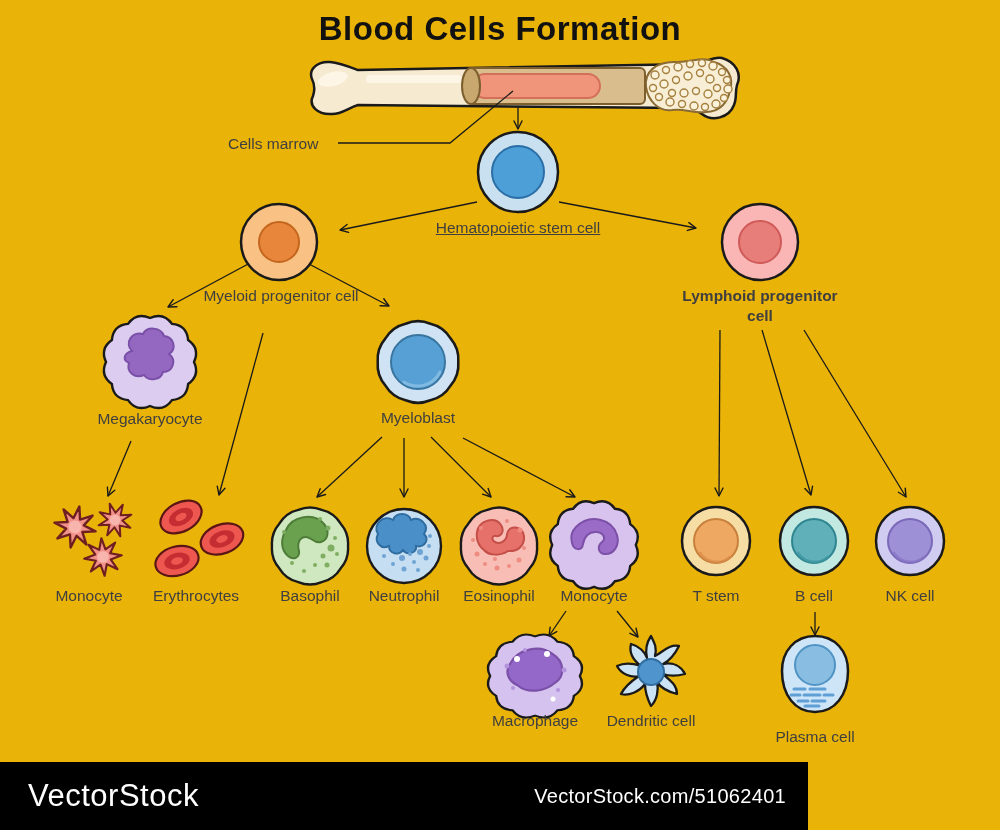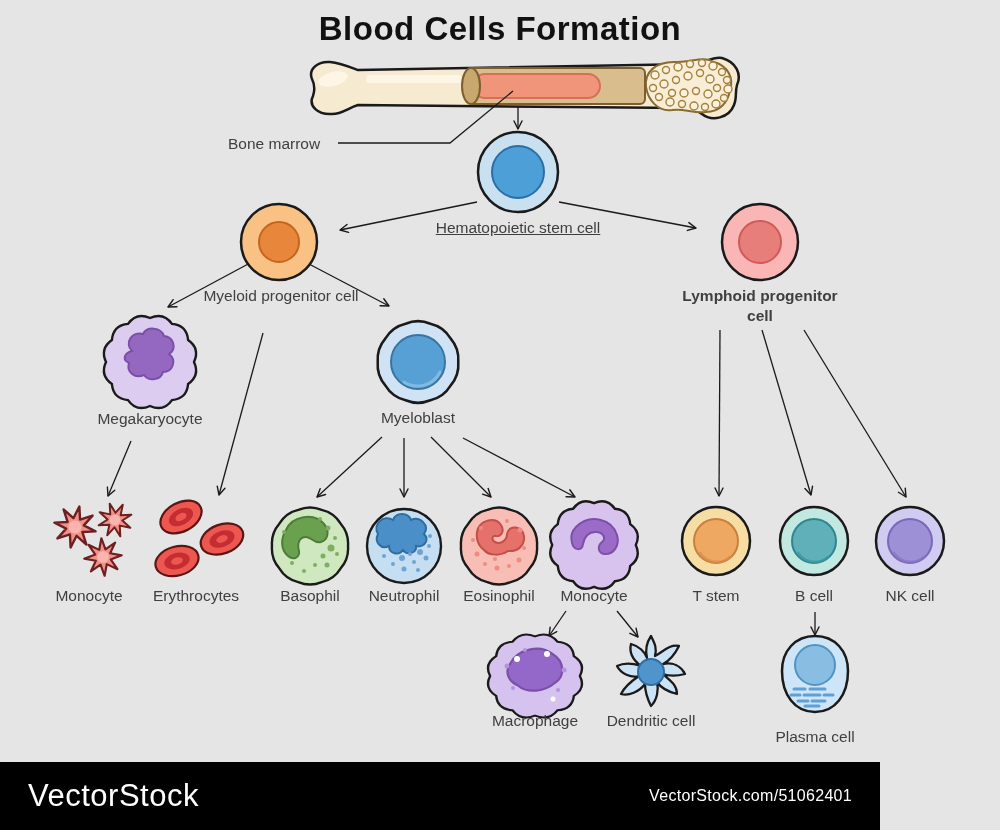--- a/index.html
+++ b/index.html
@@ -1,27 +1,27 @@
 <!DOCTYPE html>
 <html><head>
 <meta charset="utf-8">
 <style>
   html,body{margin:0;padding:0;background:#fff;}
-  .canvas{position:relative;width:1000px;height:830px;background:#e5e5e5;overflow:hidden;
+  .canvas{position:relative;width:1000px;height:830px;background:#eab308;overflow:hidden;
           font-family:"Liberation Sans","DejaVu Sans",sans-serif;}
   .title{position:absolute;top:10px;left:0;width:1000px;text-align:center;
          font-size:33px;font-weight:600;color:#111;letter-spacing:.5px;}
   .diagram-svg{position:absolute;top:0;left:0;}
   .lbl{position:absolute;font-size:15.5px;color:#3f3f3f;line-height:1.3;text-align:center;}
   .lbl.center{transform:translateX(-50%);white-space:nowrap;}
   .lbl.block{}
-  .wm-bar{position:absolute;left:0;bottom:0;width:880px;height:68px;background:#000;
+  .wm-bar{position:absolute;left:0;bottom:0;width:808px;height:68px;background:#000;
           display:flex;align-items:center;justify-content:space-between;}
   .wm-brand{color:#fff;font-size:31px;font-weight:500;margin-left:28px;letter-spacing:.5px;}
-  .wm-url{color:#fff;font-size:16px;font-weight:400;margin-right:28px;letter-spacing:.3px;}
+  .wm-url{color:#fff;font-size:20px;font-weight:400;margin-right:22px;letter-spacing:.3px;}
 </style>
 </head>
 <body>
 
 <div class="canvas">
 
   <div class="title">Blood Cells Formation</div>
 
   <svg class="diagram-svg" width="1000" height="762" viewBox="0 0 1000 762">
     <defs>
@@ -268,21 +268,21 @@
       <circle cx="0" cy="-13" r="20" stroke="#4f94c4" stroke-width="2" fill="#8abde2"></circle>
       <g stroke-width="3" stroke-linecap="round" fill="none" stroke="#5f9fd6">
         <path d="M-21,11 h11 M-5,11 h15"></path>
         <path d="M-24,17 h9 M-11,17 h16 M9,17 h9"></path>
         <path d="M-17,23 h10 M-3,23 h13"></path>
         <path d="M-10,28 h14"></path>
       </g>
     </g>
   </svg>
 
-  <div class="lbl" style="left:228px;top:134px;white-space:nowrap;">Bone marrow</div>
+  <div class="lbl" style="left:228px;top:134px;white-space:nowrap;">Cells marrow</div>
   <div class="lbl block" style="left:433px;top:218px;width:170px;text-decoration:underline;">Hematopoietic stem cell</div>
   <div class="lbl block" style="left:201px;top:286px;width:160px;">Myeloid progenitor cell</div>
   <div class="lbl block" style="left:675px;top:286px;width:170px;font-weight:bold;">Lymphoid progenitor cell</div>
   <div class="lbl center" style="left:150px;top:409px;">Megakaryocyte</div>
   <div class="lbl center" style="left:418px;top:408px;">Myeloblast</div>
   <div class="lbl center" style="left:89px;top:586px;">Monocyte</div>
   <div class="lbl center" style="left:196px;top:586px;">Erythrocytes</div>
   <div class="lbl center" style="left:310px;top:586px;">Basophil</div>
   <div class="lbl center" style="left:404px;top:586px;">Neutrophil</div>
   <div class="lbl center" style="left:499px;top:586px;">Eosinophil</div>

